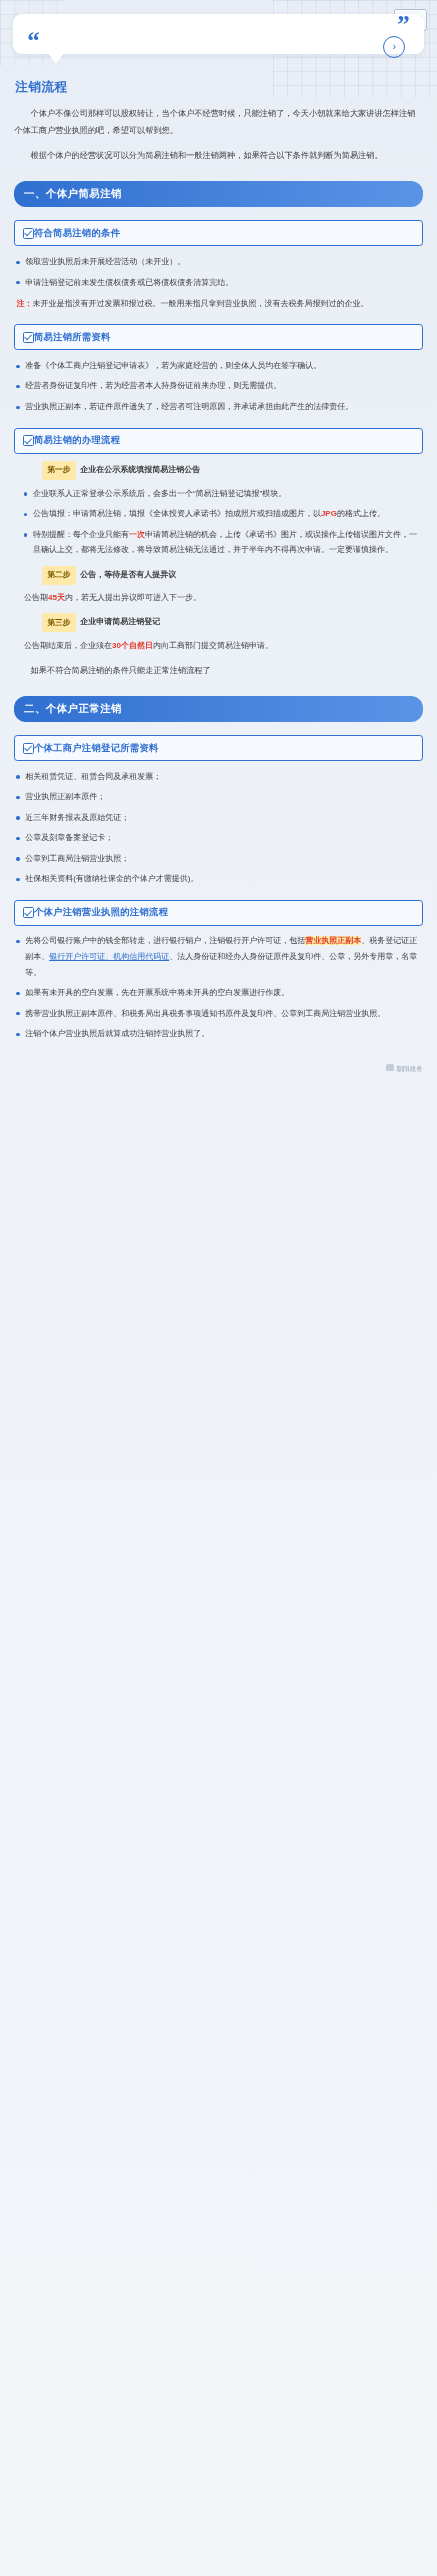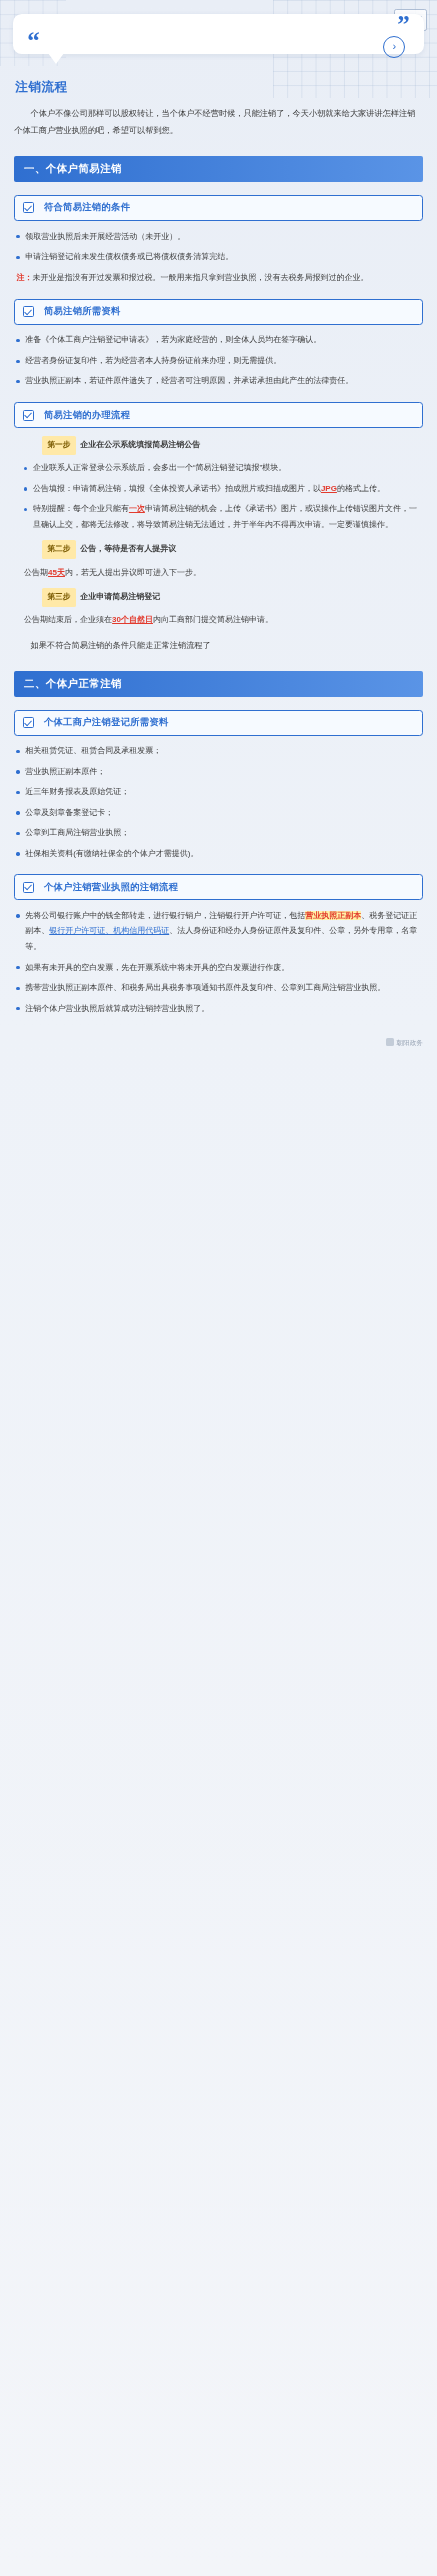--- a/index.html
+++ b/index.html
@@ -134,28 +134,28 @@
     margin-bottom: 8.7px;
   }
 
   .h2-bar {
     margin: 16.4px 0 11px 0;
     background: linear-gradient(90deg,#2f6fd0 0%, #5a94e6 100%);
     color: #ffffff;
     font-size: 10.4px;
     font-weight: bold;
     padding: 6px 9.8px;
-    border-radius: 2px;
+    border-radius: 12px;
     letter-spacing: 0.5px;
   }
 
   .h3-check {
     display: flex;
     align-items: center;
-    gap: 10px;
+    gap: 0;
     margin: 13px 0 7.7px 0;
     border: 1.1px solid #2f6fd0;
     border-radius: 3.3px;
     padding: 5.5px 7.7px;
     background: #f6faff;
   }
   .check-box {
     flex: 0 0 auto;
     width: 11px; height: 11px;
     border: 1.1px solid #2f6fd0;
@@ -220,21 +220,21 @@
     font-size: 8px;
     line-height: 1.9;
     color: #3b3b3b;
     margin: 7.7px 0 5.5px 0;
     padding-left: 20px;
   }
   .step-row .step-title { font-weight: bold; }
 
   .flow-block { padding-left: 7.7px; }
 
-  .hl-red { color: #e23b2e; font-weight: bold; text-decoration: underline; }
+  .hl-red { color: #e23b2e; font-weight: bold; }
   .hl-blue-u { color: #2f6fd0; text-decoration: underline; }
   .hl-yellow-red { background: #fff3a8; color: #e23b2e; font-weight: bold; }
 
   .tail-para {
     font-size: 8.2px;
     line-height: 2.0;
     color: #3b3b3b;
     text-indent: 2em;
     margin: 9.8px 0 3.3px 0;
   }
@@ -267,20 +267,21 @@
   <div class="hero">
     <span class="quote-open">“</span>
     <span class="quote-close">”</span>
     <div class="hero-circle">›</div>
   </div>
 
   <div class="content">
 
     <div class="section-title-blue">注销流程</div>
     <p class="para">个体户不像公司那样可以股权转让，当个体户不经营时候，只能注销了，今天小朝就来给大家讲讲怎样注销个体工商户营业执照的吧，希望可以帮到您。</p>
+    <p class="para">根据个体户的经营状况可以分为简易注销和一般注销两种，如果符合以下条件就判断为简易注销。</p>
 
     <div class="h2-bar">一、个体户简易注销</div>
 
     <div class="h3-check">
       <span class="check-box"></span>
       <span class="h3-text">符合简易注销的条件</span>
     </div>
     <ul class="bullets">
       <li>领取营业执照后未开展经营活动（未开业）。</li>
       <li>申请注销登记前未发生债权债务或已将债权债务清算完结。</li>

